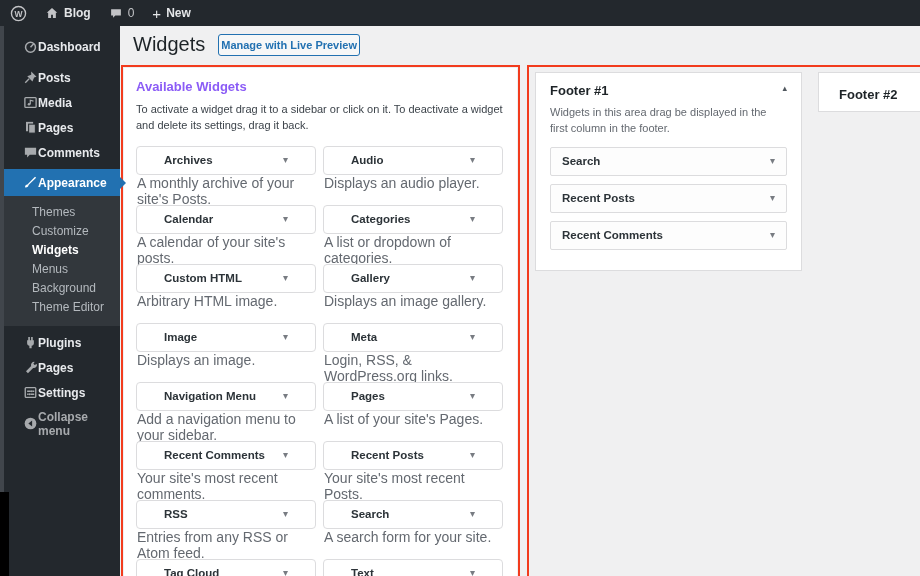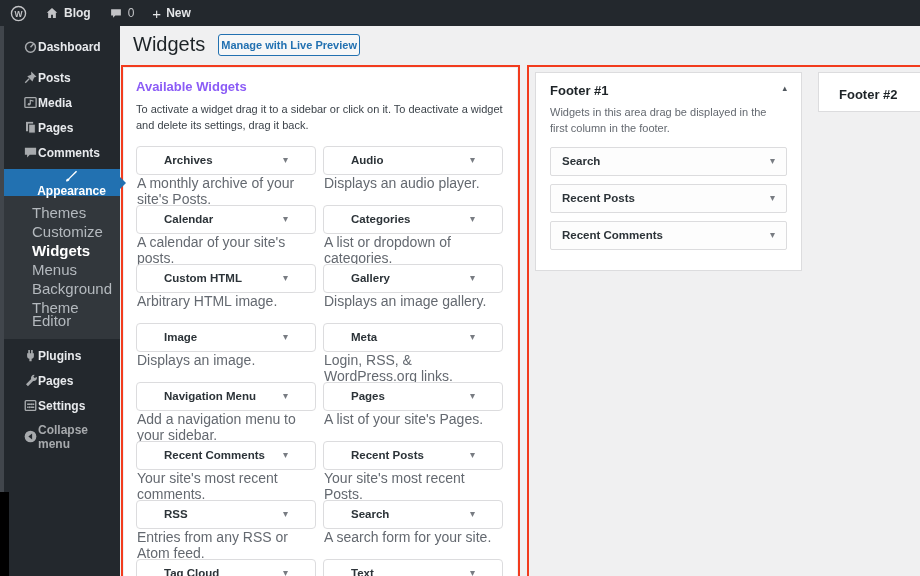--- a/index.html
+++ b/index.html
@@ -16,26 +16,26 @@
   .ab-plus { font-size:15px; font-weight:400; color:#e4e6e8; line-height:1; }
 
   
   .sidebar { position:absolute; left:0; top:26px; width:120px; height:550px; background:#23282d; z-index:30; padding-top:8px; }
   .edge-strip { position:absolute; left:0; top:0; width:4px; height:466px; background:#41464c; }
   .corner-black { position:absolute; left:0; top:466px; width:9px; height:84px; background:#000; }
   .mi { position:relative; height:25px; display:flex; align-items:center; padding-left:23px;
     color:#e8eaed; font-size:12px; font-weight:600; cursor:pointer; }
   .mi svg { flex:0 0 15px; }
   .mi.sep-after { margin-bottom:6px; }
-  .mi.pre-gap { margin-top:4px;flex-direction:column; }
+  .mi.pre-gap { margin-top:4px; }
   .mi.active-top { background:#2271b1; color:#fff; height:27px; }
   .mi .arrow-out { position:absolute; right:-6px; top:50%; margin-top:-6px; width:0; height:0;
     border-top:6px solid transparent; border-bottom:6px solid transparent; border-left:6px solid #2271b1; }
   .submenu { background:#32373c; padding:7px 0 9px; margin-bottom:4px; }
-  .smi { display:block; padding:3px 8px 3px 32px; font-size:15px; color:#b4b9be; line-height:13px; cursor:pointer; }
+  .smi { display:block; padding:3px 8px 3px 32px; font-size:12px; color:#b4b9be; line-height:13px; cursor:pointer; }
   .smi.active { color:#fff; font-weight:700; }
   .mi.collapse { color:#a7aaad; margin-top:6px; }
 
   
   .page-head { position:absolute; left:133px; top:33px; display:flex; align-items:center; gap:13px; z-index:5; }
   .page-title { font-size:20px; font-weight:400; color:#1d2327; }
   .manage-btn { font-family:"Liberation Sans", sans-serif; font-size:11px; font-weight:600; color:#2271b1;
     background:#f6f7f7; border:1px solid #2271b1; border-radius:3px; padding:4px 2px; cursor:pointer; }
 
   

